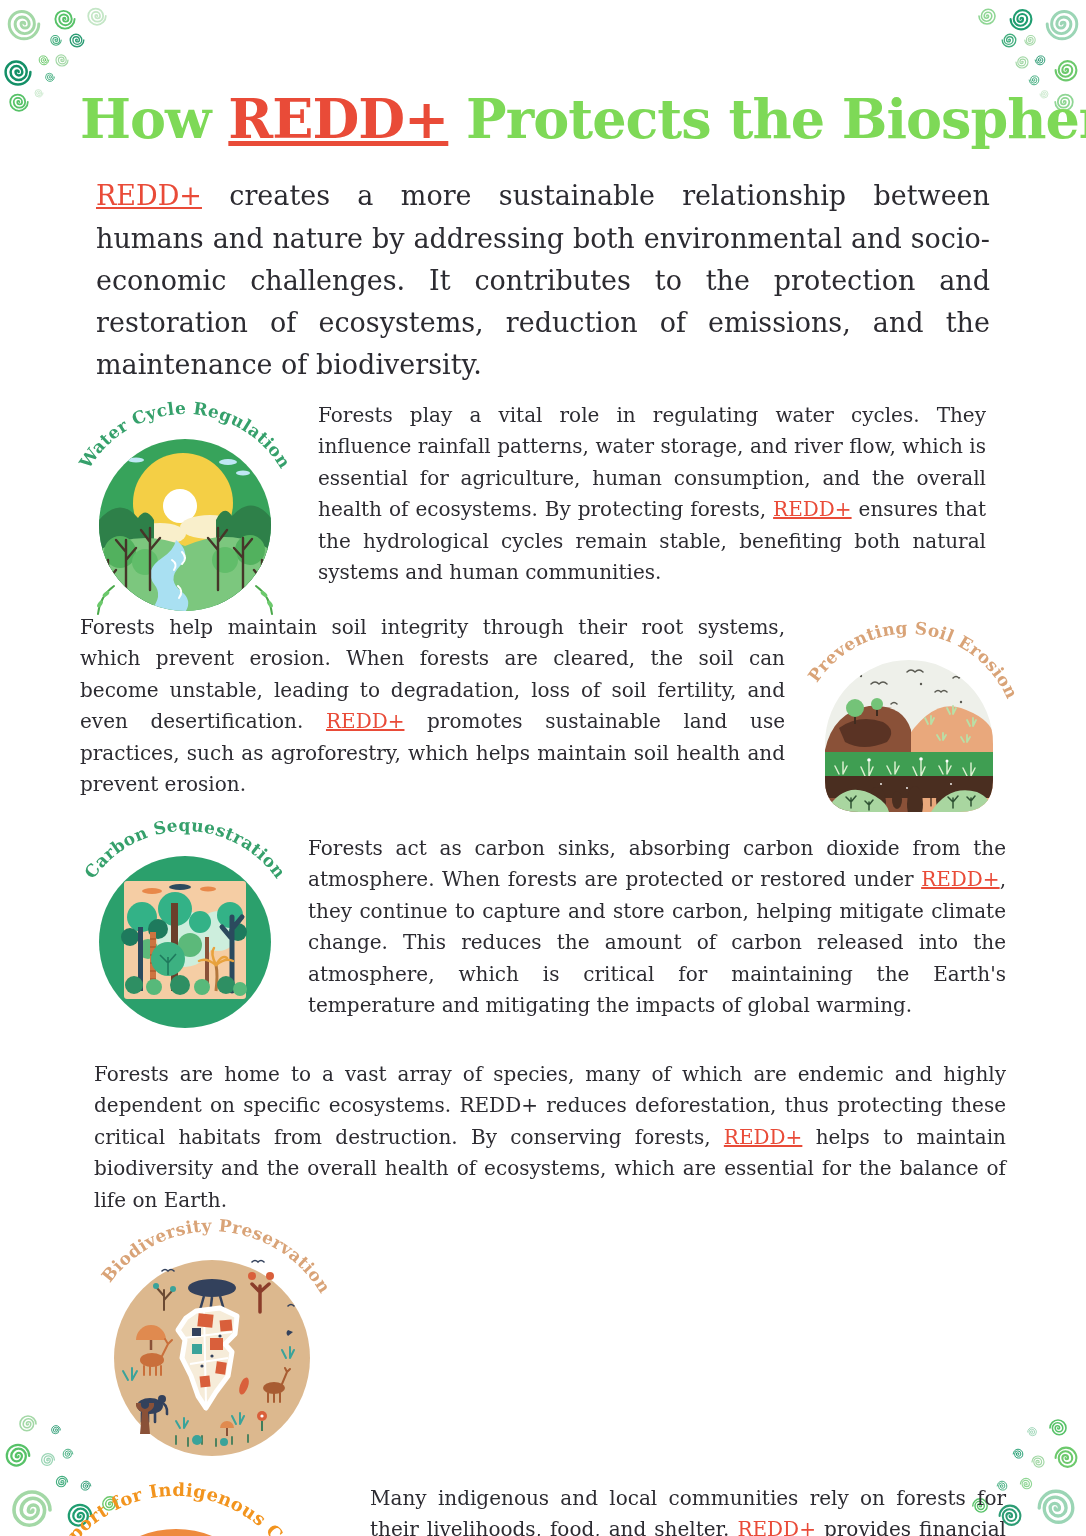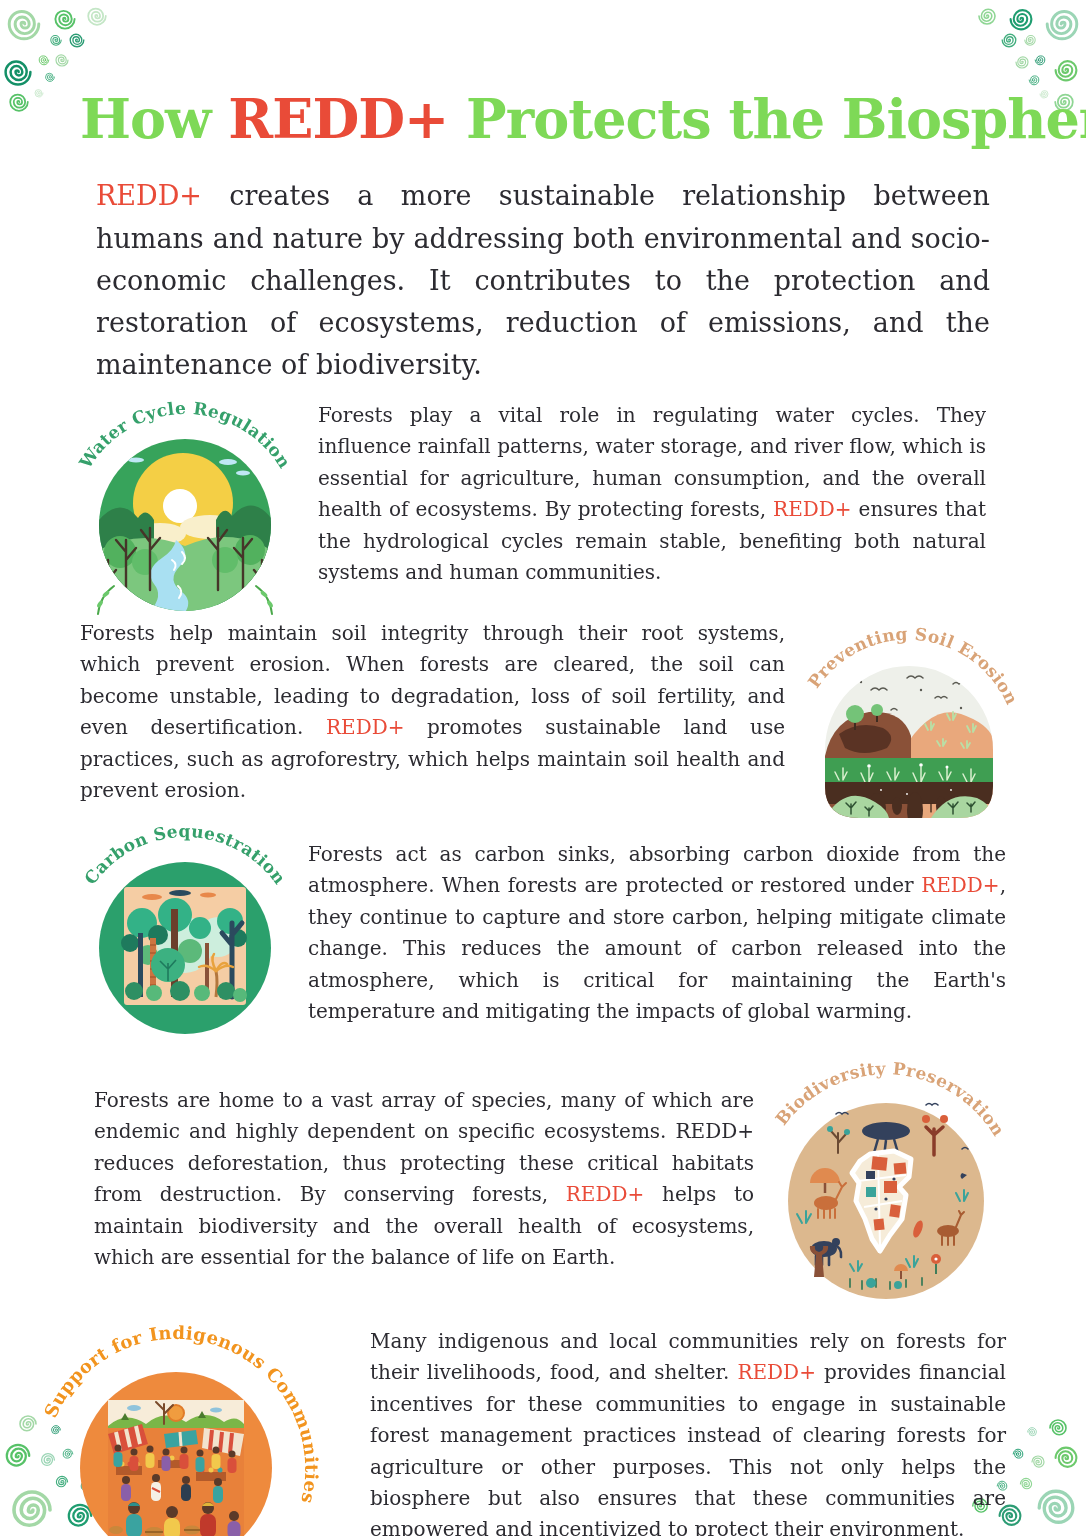--- a/index.html
+++ b/index.html
@@ -15,39 +15,39 @@
   .corner.br{bottom:2px;right:2px;transform:scale(-1,-1);}
   .corner svg{overflow:visible;}
 
   h1.title{margin:90px 0 0;text-align:center;font-size:54px;font-weight:700;
            letter-spacing:-1px;line-height:1.1;white-space:nowrap;}
   .title .green{color:var(--green);}
   .title .red{color:var(--red);}
 
   .intro{margin:26px 16px 0;font-size:27px;line-height:1.56;text-align:justify;
          color:var(--text);}
-  .red{color:var(--red);}
+  .red{color:var(--red);text-decoration:underline;}
 
   .row{display:flex;align-items:flex-start;}
   .row .body{flex:1;font-size:20px;line-height:1.57;text-align:justify;color:var(--text);margin:0;}
   .illus{flex:none;position:relative;}
   .illus svg{display:block;overflow:visible;}
 
   #row-water{margin-top:14px;}
   #row-water .illus{width:210px;margin-right:28px;}
   #row-water .body{padding-right:20px;}
 
-  #row-soil{margin-top:6px;}
+  #row-soil{}
   #row-soil .illus{width:195px;margin-left:26px;}
 
   #row-carbon{margin-top:0;}
   #row-carbon .illus{width:210px;margin-right:18px;}
   #row-carbon .body{padding-top:16px;}
 
-  #row-biodiversity{margin-top:24px;}
+  #row-biodiversity{margin-top:4px;flex-direction:column;}
   #row-biodiversity .illus{width:240px;margin-left:12px;}
   #row-biodiversity .body{padding-top:26px;padding-left:14px;}
 
   #row-indigenous{margin-top:12px;}
   #row-indigenous .illus{width:260px;margin-left:-34px;margin-right:24px;}
   #row-indigenous .body{padding-top:10px;margin-left:40px;}
 
   .arc-label{font-weight:700;font-size:17px;letter-spacing:.4px;}
   .arc-green{fill:var(--label_green);}
   .arc-tan{fill:var(--label_tan);}

